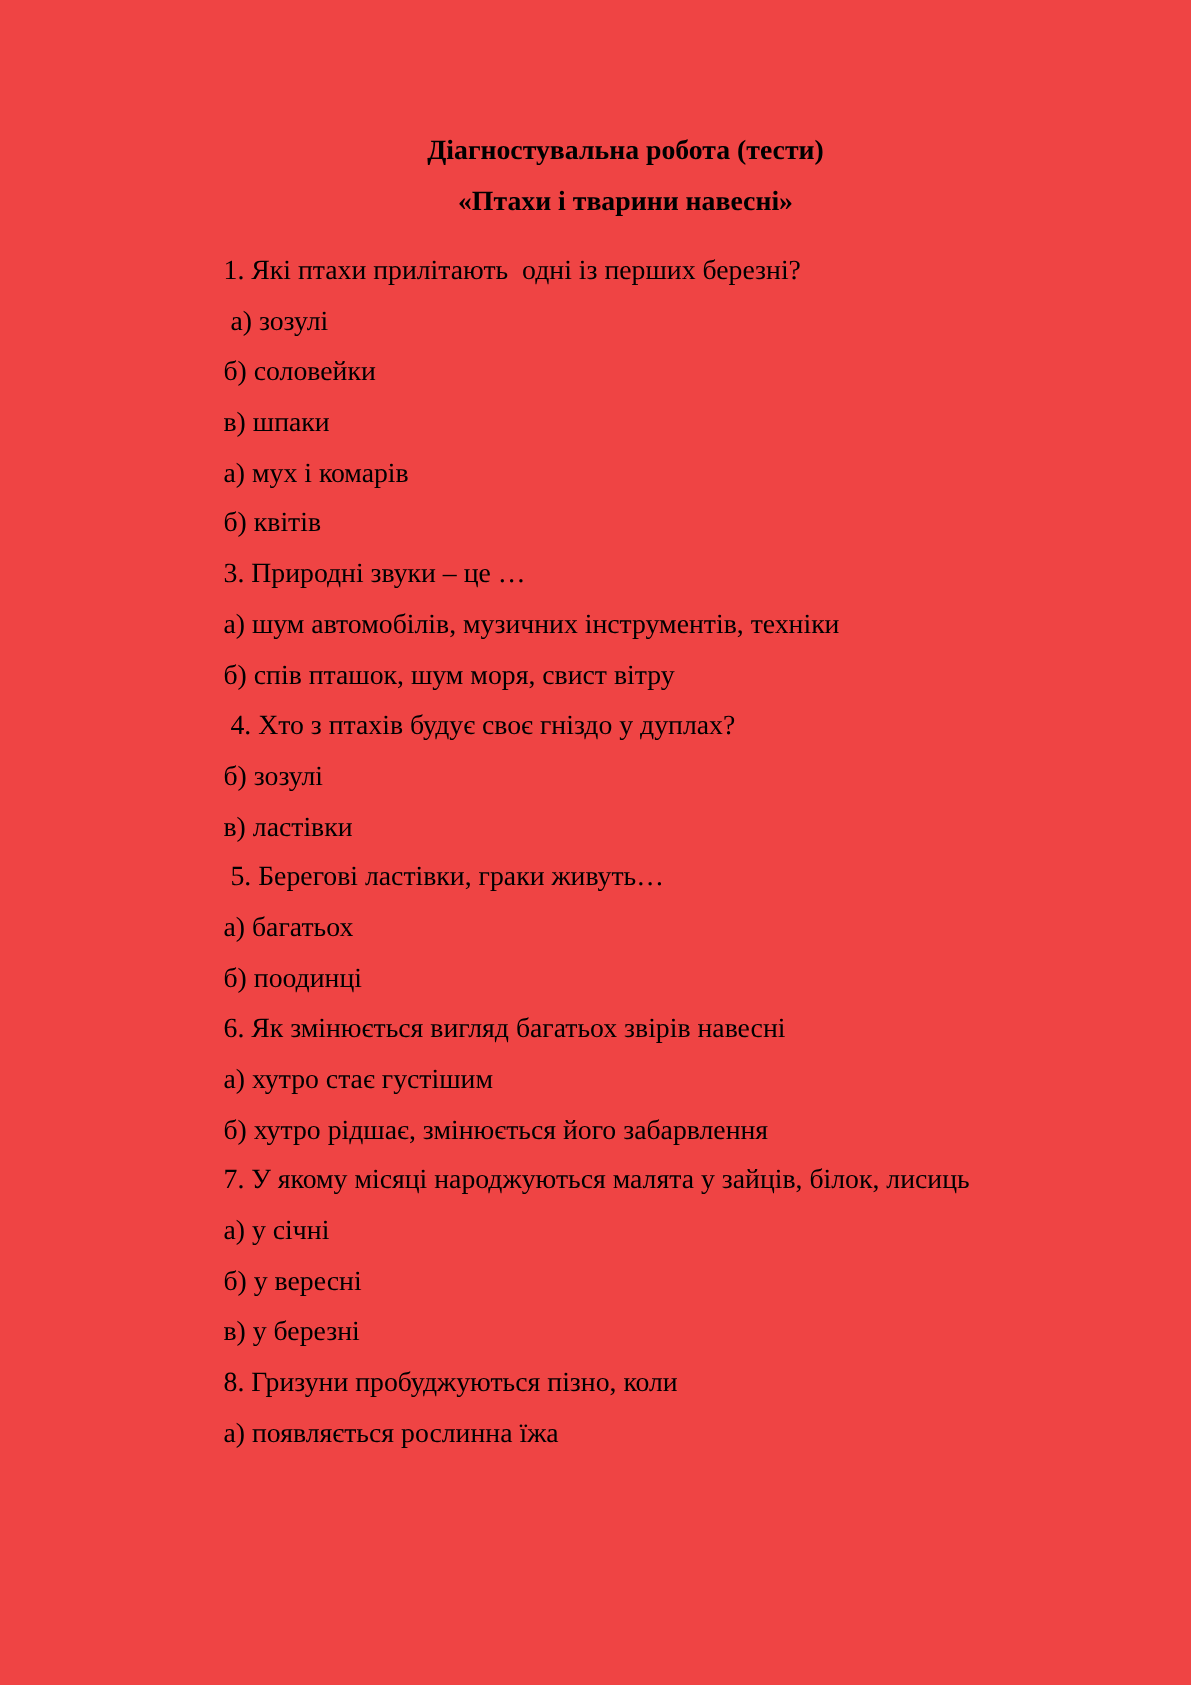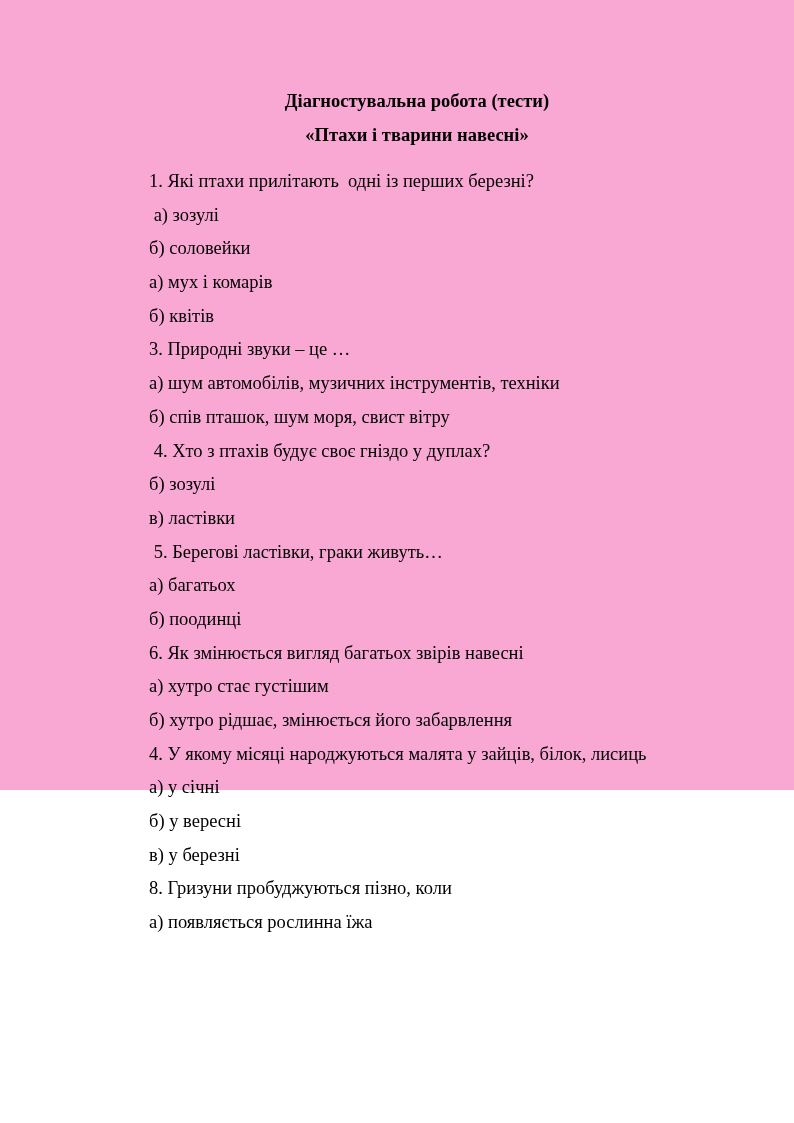--- a/index.html
+++ b/index.html
@@ -13,22 +13,22 @@
       position: relative;
       overflow: hidden;
       font-family: "Liberation Serif", "DejaVu Serif", serif;
       color: #000000;
     }
     .page {
       position: absolute;
       left: 0;
       top: 0;
       width: 794px;
-      height: 790px;
-      background: #f9a8d4;
+      height: 1123px;
+      background: #ef4444;
     }
     .title {
       position: absolute;
       left: 0;
       width: 794px;
       text-align: center;
       font-weight: bold;
       font-size: 18.5px;
       line-height: 22px;
       white-space: nowrap;
@@ -54,34 +54,35 @@
 <body>
 
 <div class="page">
   <div class="title title-1">Діагностувальна робота (тести)</div>
   <div class="title title-2">«Птахи і тварини навесні»</div>
 
   <ul class="lines">
     <li class="line">1. Які птахи прилітають  одні із перших березні?</li>
     <li class="line"> а) зозулі</li>
     <li class="line">б) соловейки</li>
+    <li class="line">в) шпаки</li>
     <li class="line">а) мух і комарів</li>
     <li class="line">б) квітів</li>
     <li class="line">3. Природні звуки – це …</li>
     <li class="line">а) шум автомобілів, музичних інструментів, техніки</li>
     <li class="line">б) спів пташок, шум моря, свист вітру</li>
     <li class="line"> 4. Хто з птахів будує своє гніздо у дуплах?</li>
     <li class="line">б) зозулі</li>
     <li class="line">в) ластівки</li>
     <li class="line"> 5. Берегові ластівки, граки живуть…</li>
     <li class="line">а) багатьох</li>
     <li class="line">б) поодинці</li>
     <li class="line">6. Як змінюється вигляд багатьох звірів навесні</li>
     <li class="line">а) хутро стає густішим</li>
     <li class="line">б) хутро рідшає, змінюється його забарвлення</li>
-    <li class="line">4. У якому місяці народжуються малята у зайців, білок, лисиць</li>
+    <li class="line">7. У якому місяці народжуються малята у зайців, білок, лисиць</li>
     <li class="line">а) у січні</li>
     <li class="line">б) у вересні</li>
     <li class="line">в) у березні</li>
     <li class="line">8. Гризуни пробуджуються пізно, коли</li>
     <li class="line">а) появляється рослинна їжа</li>
   </ul>
 </div>
 
 </body></html>

